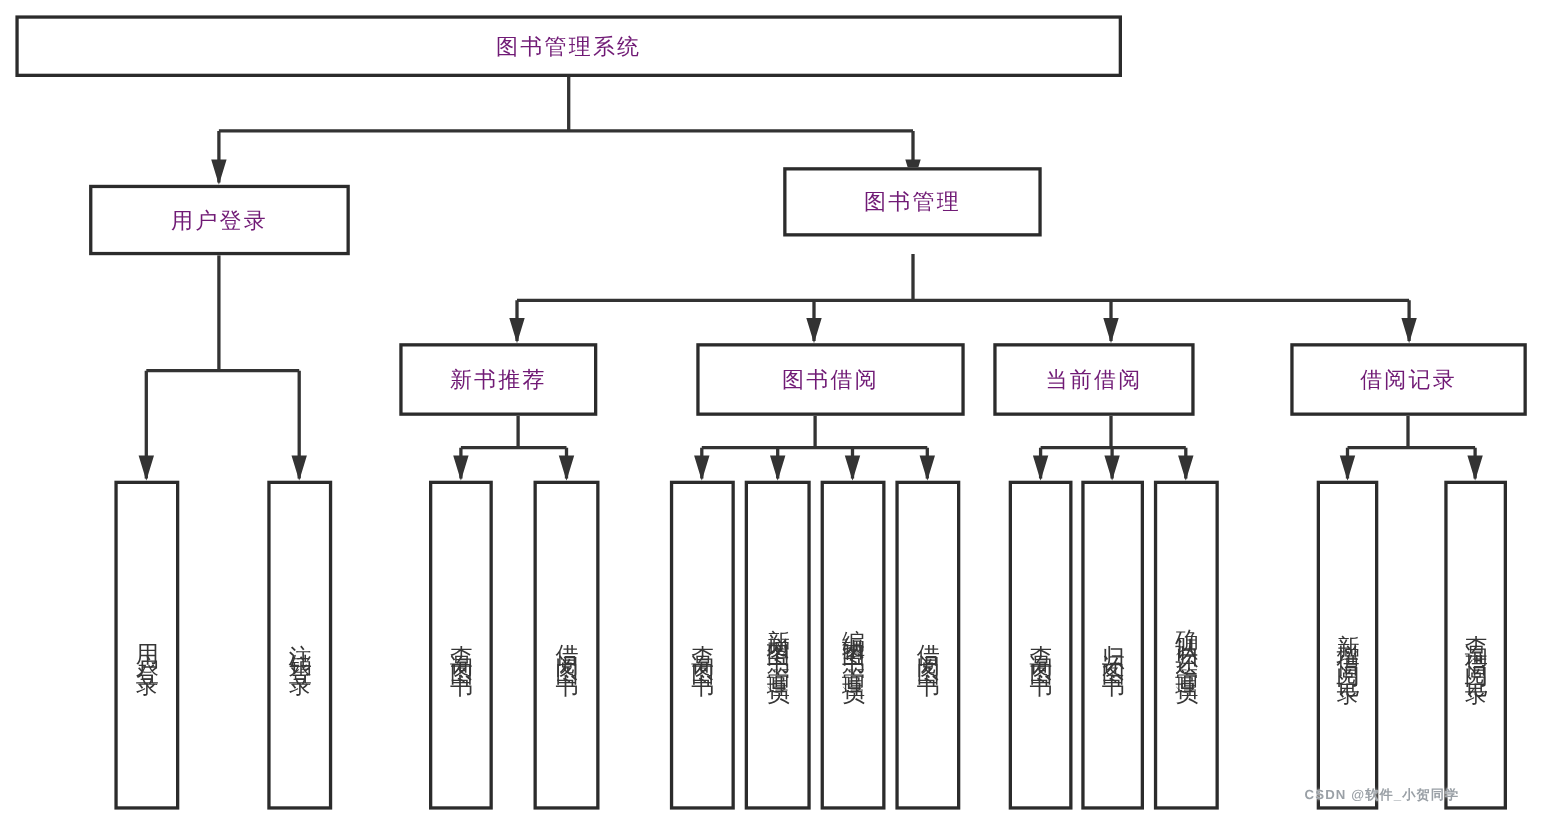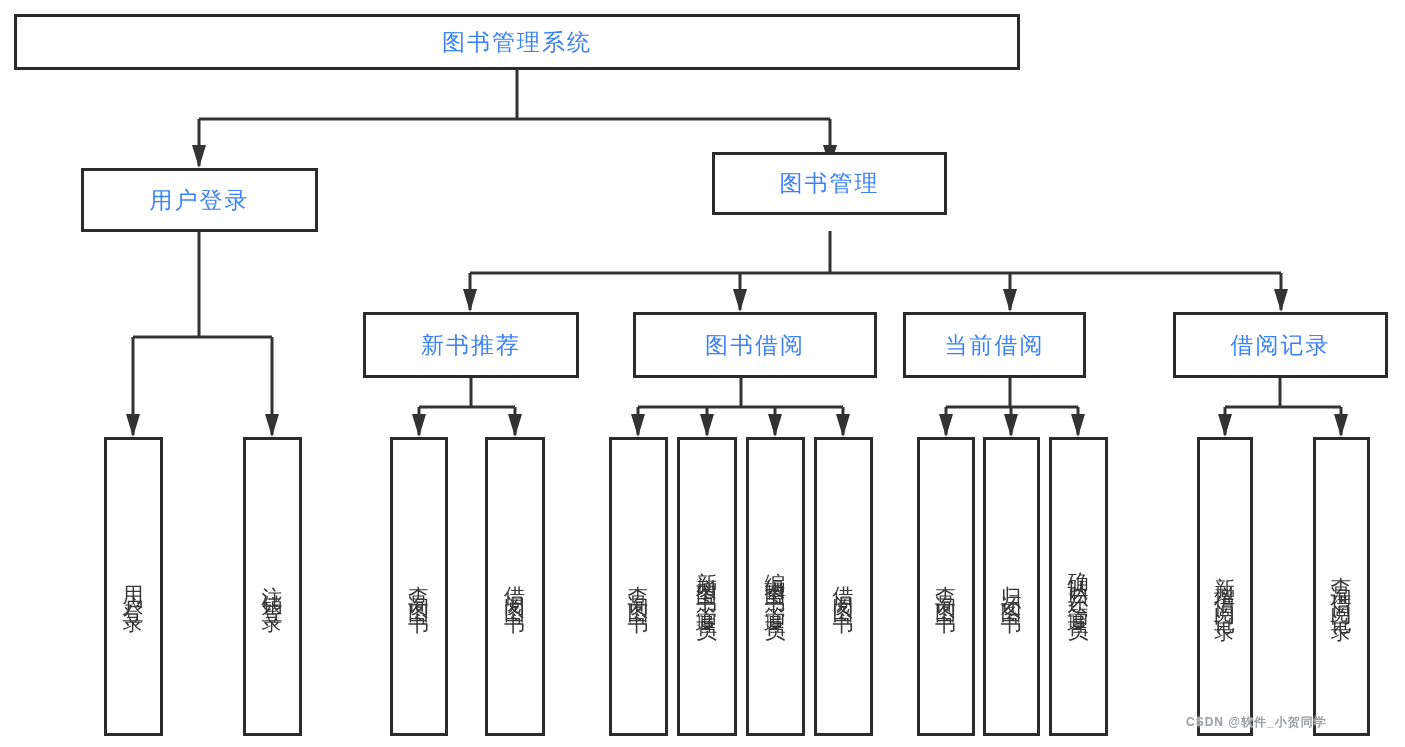--- a/index.html
+++ b/index.html
@@ -25,22 +25,22 @@
     position: absolute;
     background: #ffffff;
     border: 3px solid #2b2b2b;
     box-sizing: border-box;
     display: flex;
     align-items: center;
     justify-content: center;
     z-index: 2;
   }
   .hbox span {
-    font-size: 23px;
-    color: #3b82f6;
+    font-size: 20px;
+    color: #701a75;
     letter-spacing: 2px;
     white-space: nowrap;
   }
   .vbox {
     top: 437px;
     height: 299px;
   }
   .vbox span {
     writing-mode: vertical-rl;
     text-orientation: mixed;
@@ -95,21 +95,21 @@
     <span>图书管理系统</span>
   </div>
 
   <div class="hbox" style="left:81px;top:168px;width:237px;height:64px">
     <span>用户登录</span>
   </div>
   <div class="hbox" style="left:712px;top:152px;width:235px;height:63px">
     <span>图书管理</span>
   </div>
 
-  <div class="hbox" style="left:363px;top:312px;width:216px;height:66px">
+  <div class="hbox" style="left:363px;top:312px;width:180px;height:66px">
     <span>新书推荐</span>
   </div>
   <div class="hbox" style="left:633px;top:312px;width:244px;height:66px">
     <span>图书借阅</span>
   </div>
   <div class="hbox" style="left:903px;top:312px;width:183px;height:66px">
     <span>当前借阅</span>
   </div>
   <div class="hbox" style="left:1173px;top:312px;width:215px;height:66px">
     <span>借阅记录</span>

